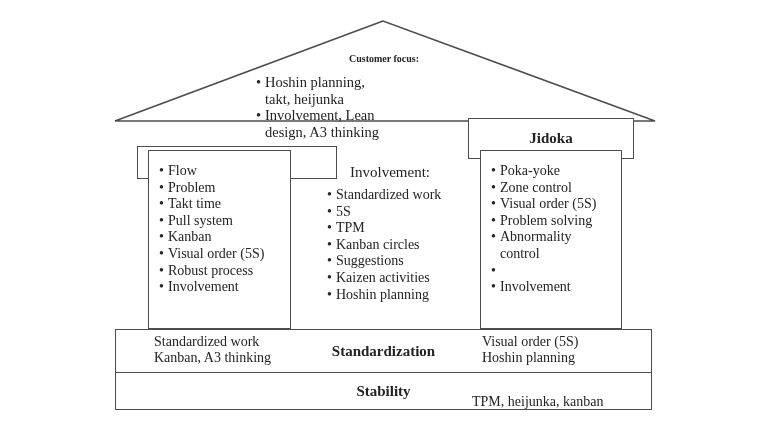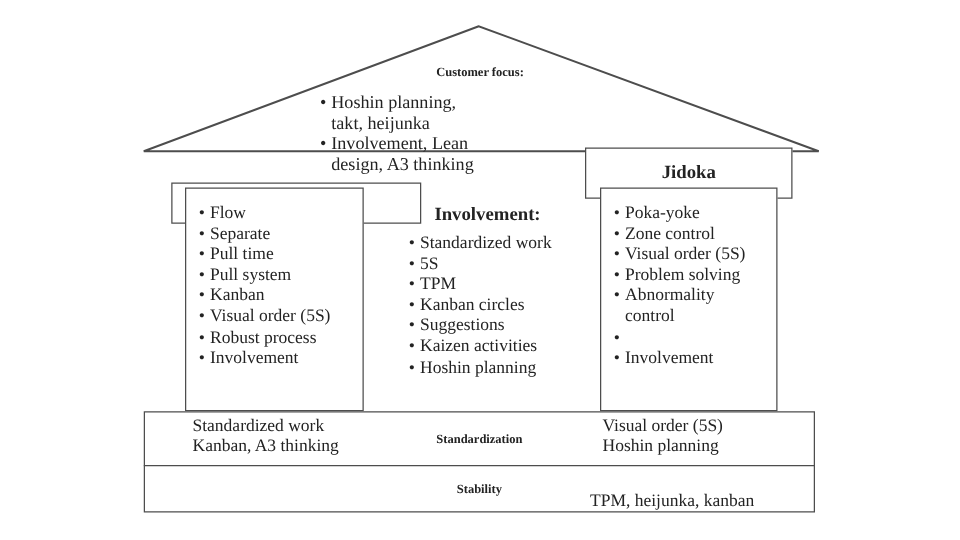--- a/index.html
+++ b/index.html
@@ -40,41 +40,41 @@
     border:1.5px solid var(--line);
     background:var(--bg);
     box-sizing:border-box;
     padding:12px 4px 0 10px;
     font-size:14px;
   }
   .pillar-left{left:148px;top:150px;width:143px;height:179px;}
   .pillar-right{left:480px;top:150px;width:142px;height:179px;}
 
   .center-col{left:310px;top:164px;width:160px;font-size:14px;}
-  .center-title{text-align:center;font-weight:bold;font-size:15px;}
+  .center-title{text-align:center;font-weight:normal;font-size:15px;}
   .center-list{margin-top:6px;padding-left:17px;}
 
   .bullet-list{line-height:16.6px;}
   .bullet-item{display:flex;}
   .bullet{flex:0 0 9px;}
   .bullet-text{max-width:118px;}
   .pillar-right .bullet-text{max-width:108px;}
 
   .found-row{
     border:1.5px solid var(--line);
     background:var(--bg);
     box-sizing:border-box;
   }
   .row-standardization{left:115px;top:329px;width:537px;height:44px;}
   .row-stability{left:115px;top:372px;width:537px;height:38px;}
 
   .row-label{
     left:0;top:0;width:100%;height:100%;
     display:flex;align-items:center;justify-content:center;
-    font-weight:bold;font-size:10px;text-align:left;
+    font-weight:bold;font-size:15px;text-align:left;
   }
   .row-side{font-size:14px;line-height:16px;}
   .std-left{left:38px;top:4px;}
   .std-right{left:366px;top:4px;}
   .stab-left{left:16px;top:11px;}
   .stab-right{left:356px;top:21px;}
 </style>
 </head>
 <body>
 
@@ -106,25 +106,25 @@
   </div>
 
   <div class="abs pillar pillar-left">
     <div class="bullet-list">
         <div class="bullet-item">
           <span class="bullet">•</span>
           <span class="bullet-text">Flow</span>
         </div>
         <div class="bullet-item">
           <span class="bullet">•</span>
-          <span class="bullet-text">Separate</span>
-        </div>
-        <div class="bullet-item">
-          <span class="bullet">•</span>
-          <span class="bullet-text">Pull time</span>
+          <span class="bullet-text">Problem</span>
+        </div>
+        <div class="bullet-item">
+          <span class="bullet">•</span>
+          <span class="bullet-text">Takt time</span>
         </div>
         <div class="bullet-item">
           <span class="bullet">•</span>
           <span class="bullet-text">Pull system</span>
         </div>
         <div class="bullet-item">
           <span class="bullet">•</span>
           <span class="bullet-text">Kanban</span>
         </div>
         <div class="bullet-item">

